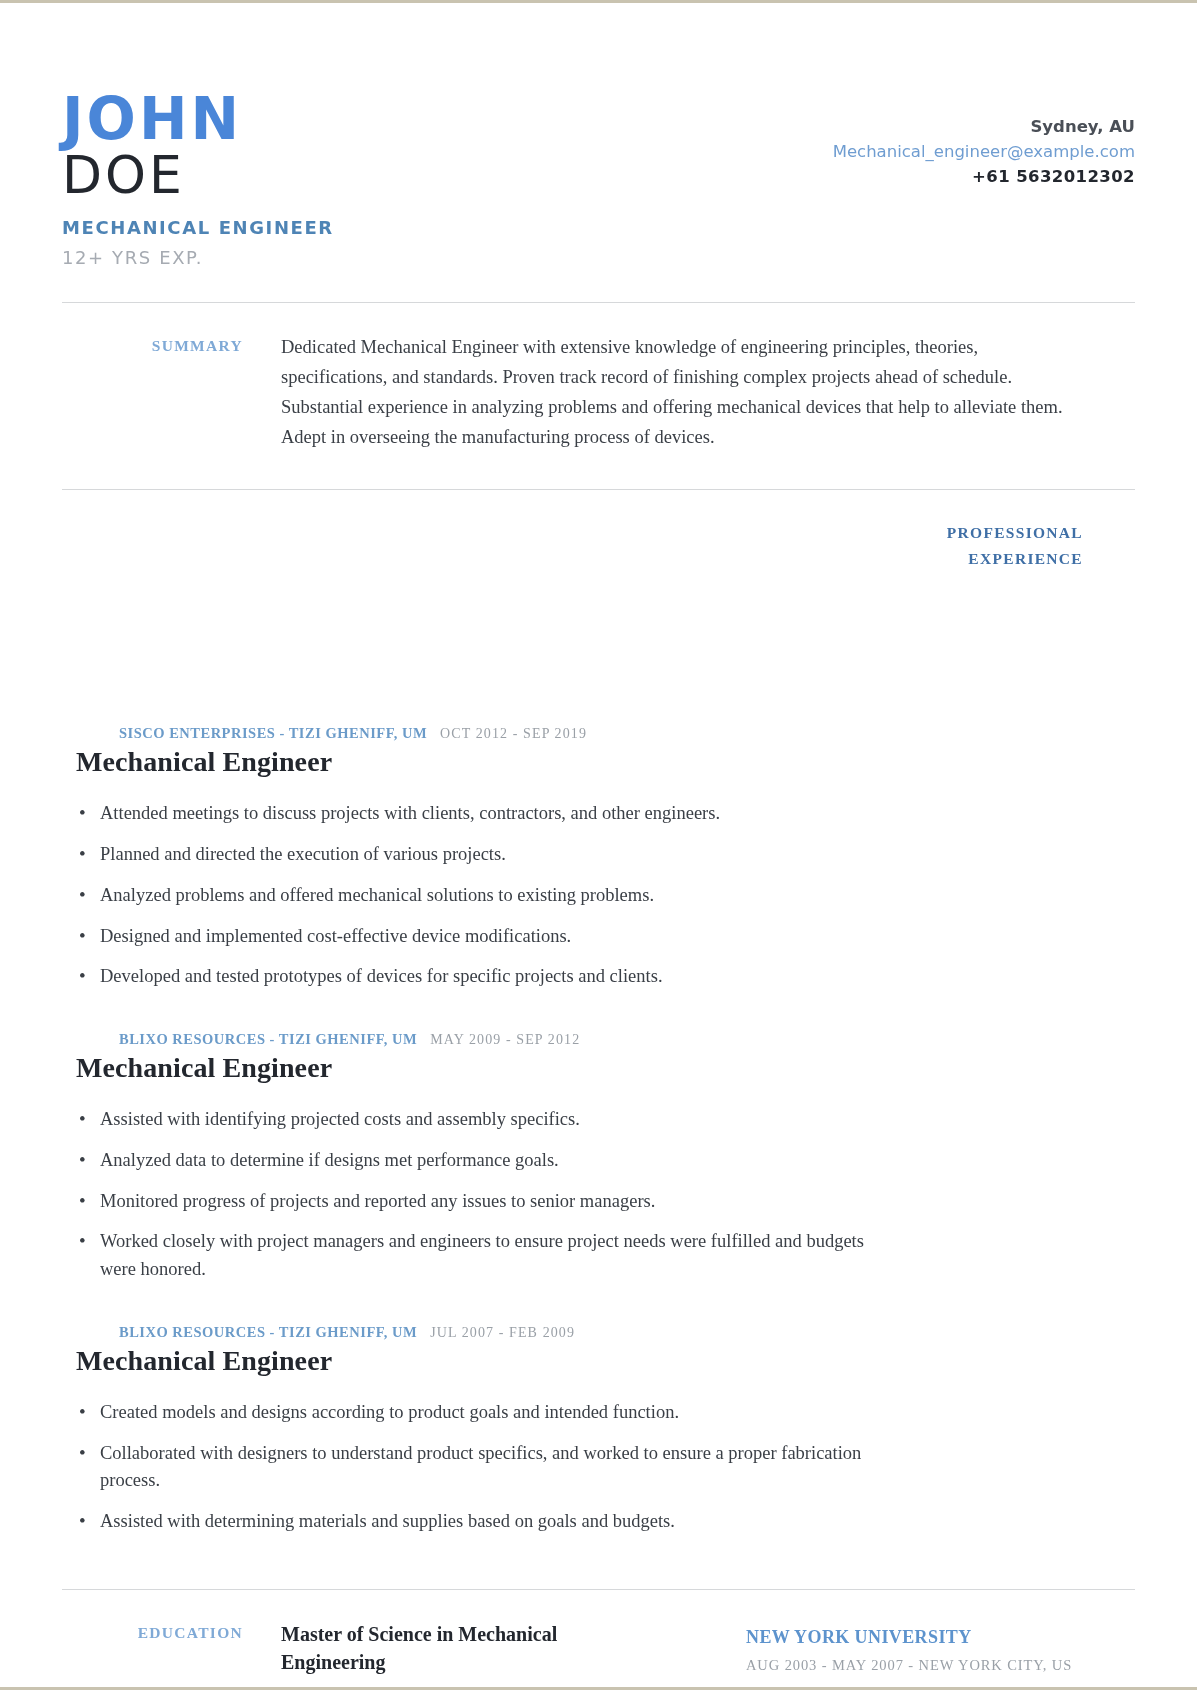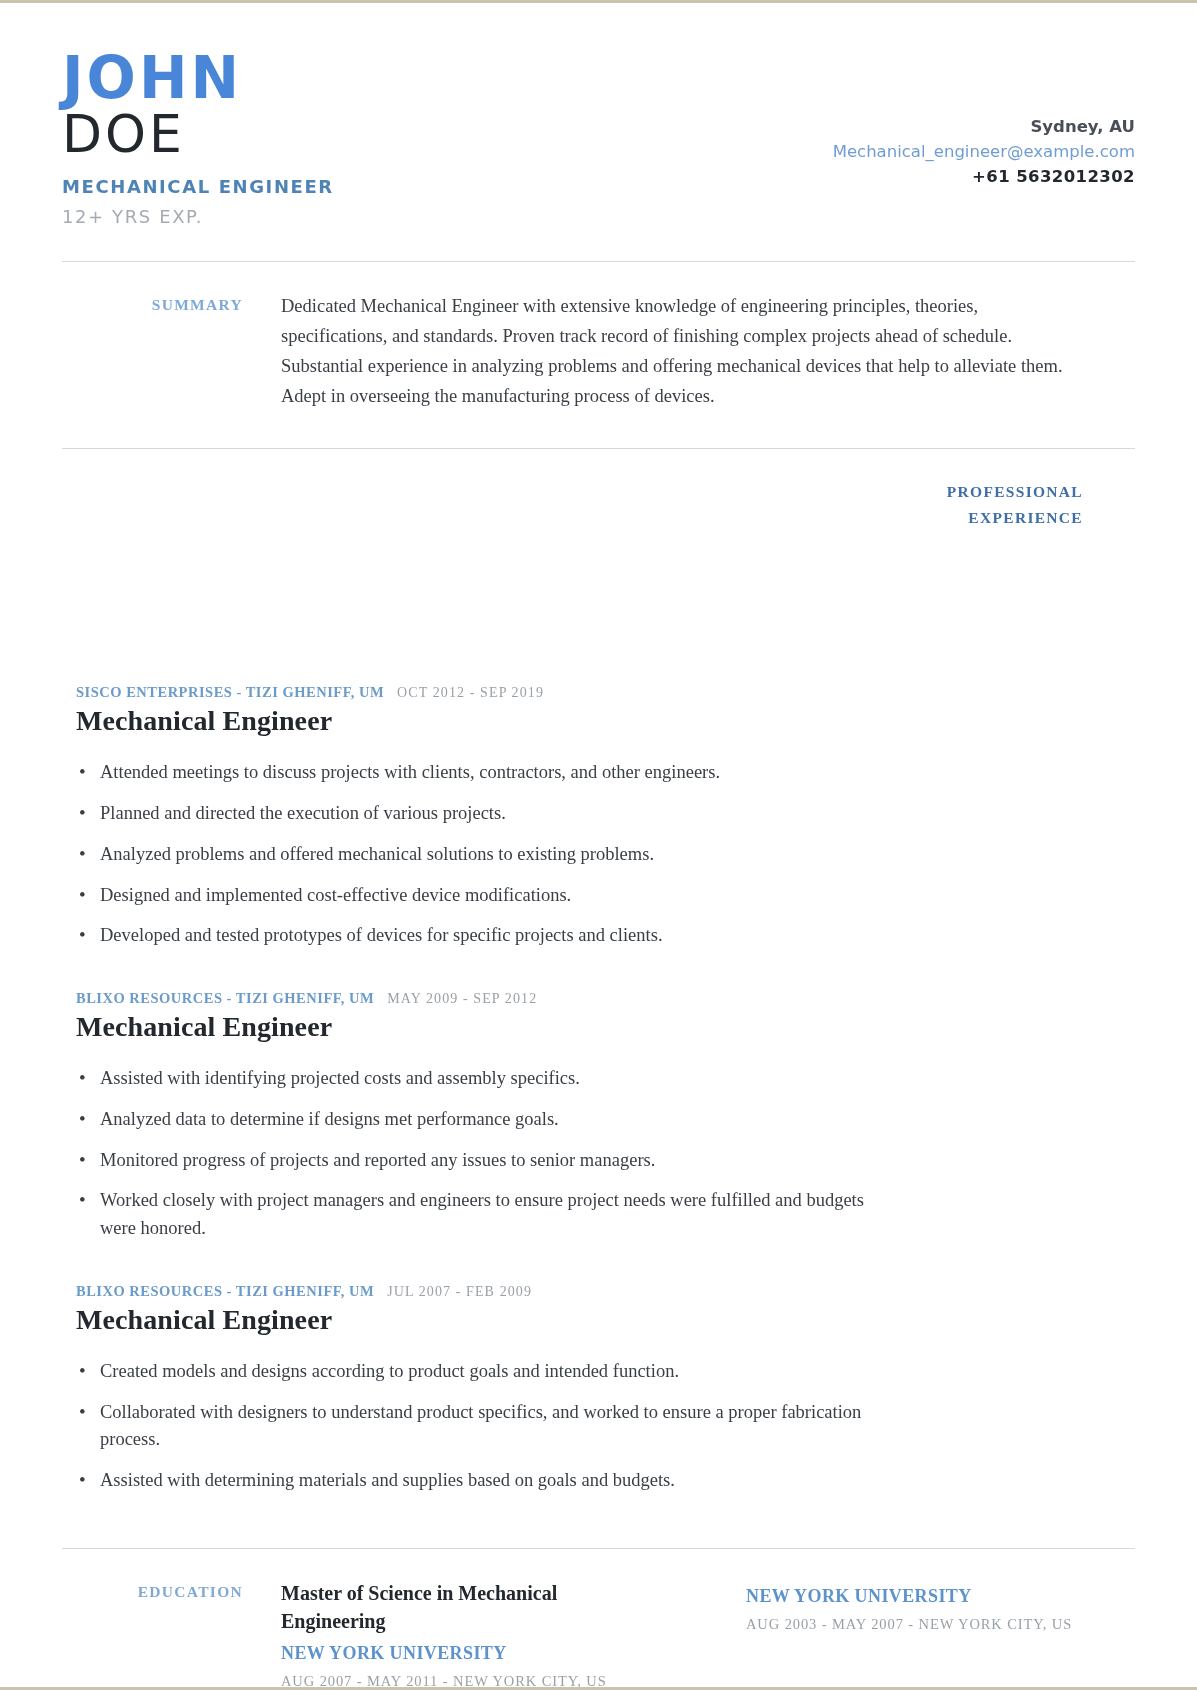--- a/index.html
+++ b/index.html
@@ -36,21 +36,21 @@
     background: #c9c3b0;
   }
 
   
   .header {
     display: flex;
     align-items: flex-start;
     justify-content: space-between;
     padding: 52px 62px 0 62px;
   }
-  .identity { flex: 0 0 auto; }
+  .identity { flex: 0 0 auto; margin-top: 41px; }
   .name-first {
     font-size: 58px;
     font-weight: 700;
     letter-spacing: 3px;
     line-height: 0.92;
     color: #4a86d8;
     font-family: "DejaVu Sans", sans-serif;
   }
   .name-last {
     font-size: 52px;
@@ -139,20 +139,21 @@
   }
 
   
   .experience-section { padding-top: 30px; padding-bottom: 40px; flex-direction: column; }
   .job { margin-bottom: 40px; }
   .job:last-child { margin-bottom: 4px; }
   .job-meta {
     display: flex;
     align-items: baseline;
     flex-wrap: wrap;
+    margin-left: 43px;
   }
   .job-company {
     font-size: 14.5px;
     font-weight: 700;
     letter-spacing: 0.5px;
     color: #6b9bc9;
     text-transform: uppercase;
   }
   .job-dates {
     font-size: 14px;

